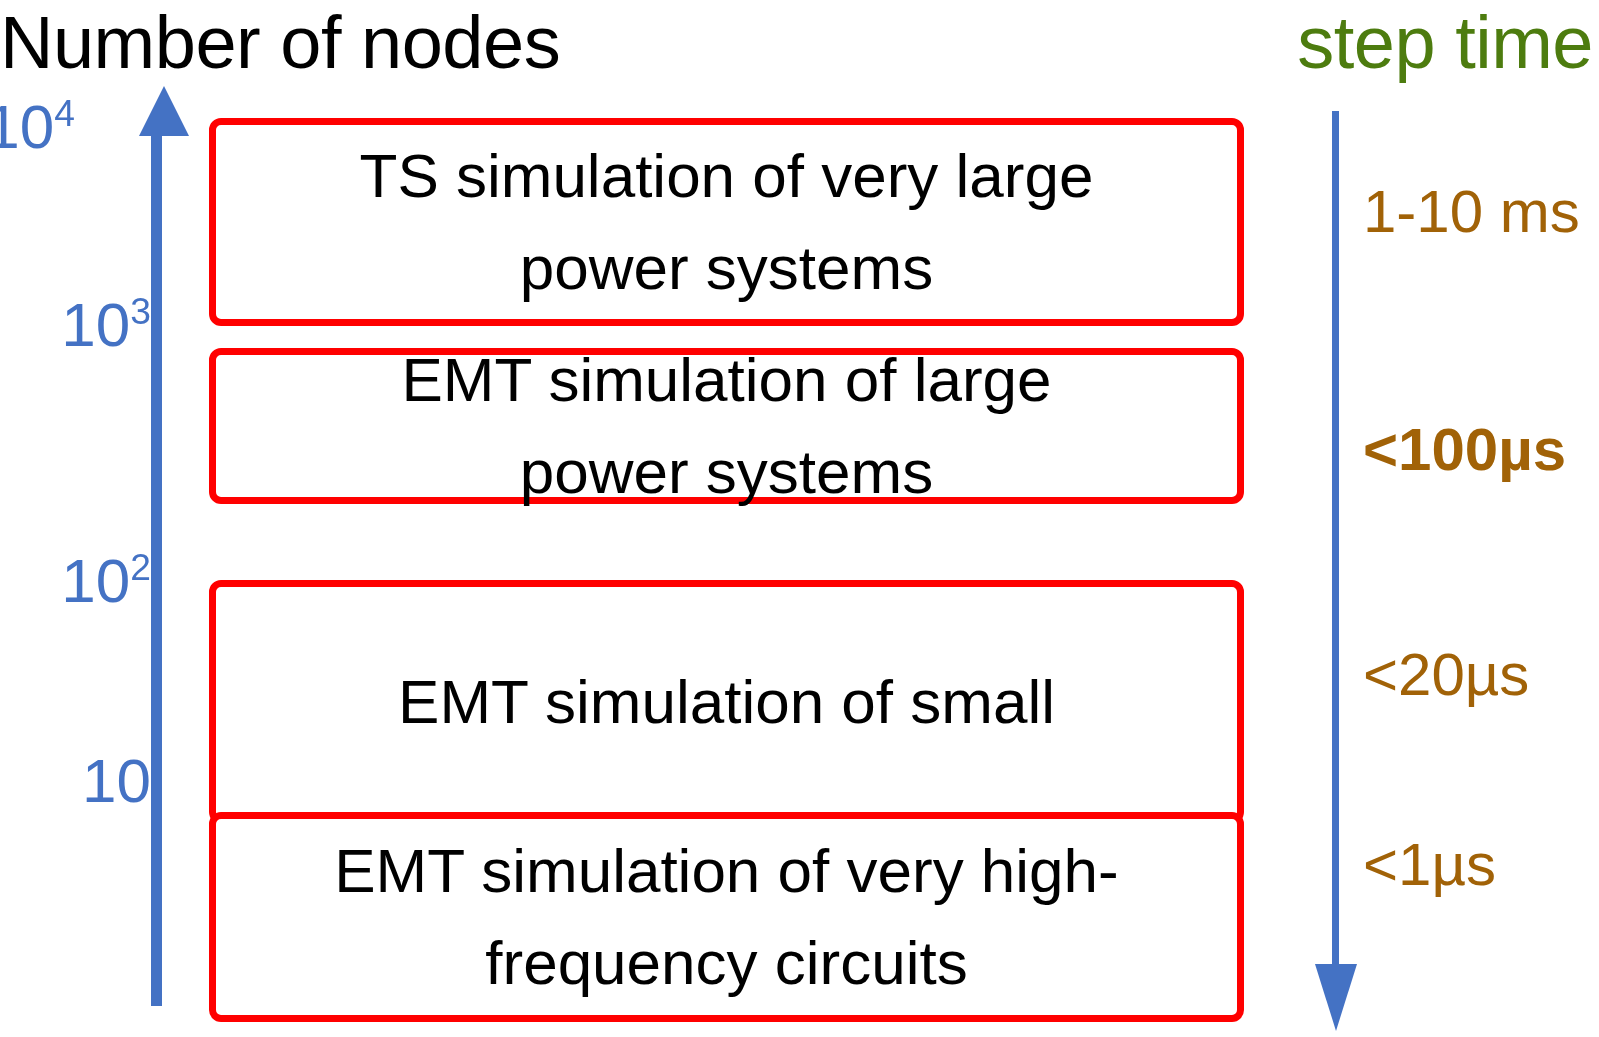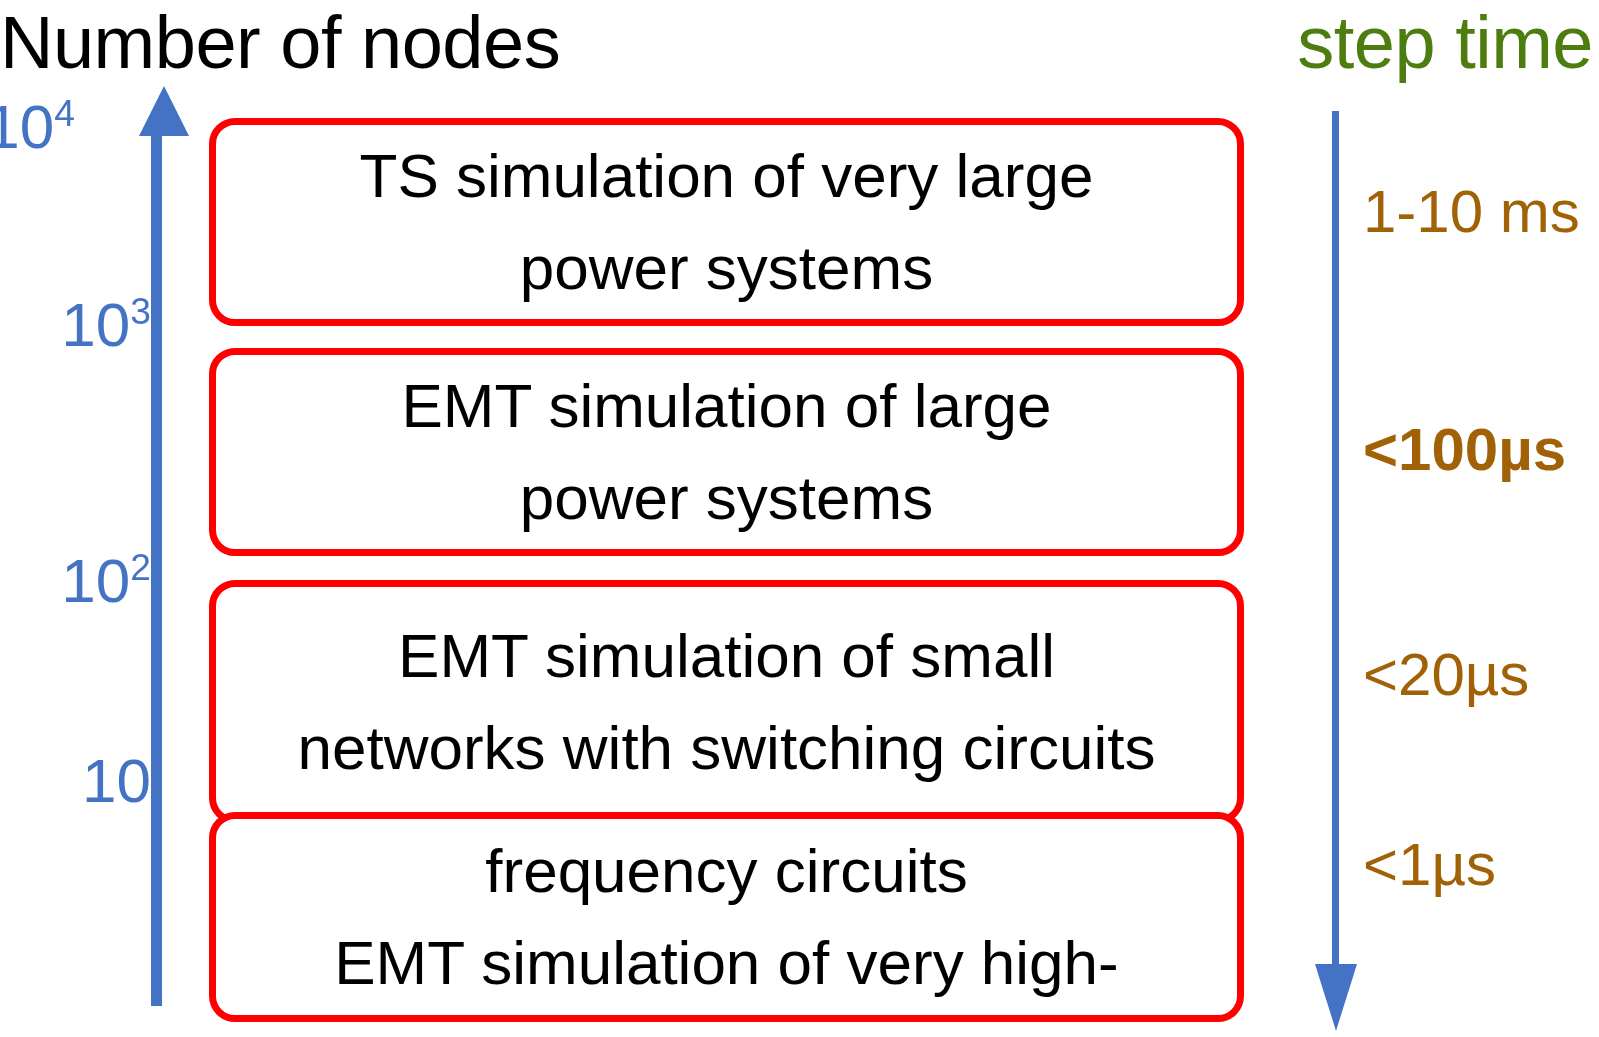--- a/index.html
+++ b/index.html
@@ -123,38 +123,38 @@
   .step-2  { top: 420px; font-weight: bold; }
   .step-3  { top: 645px; }
   .step-4  { top: 835px; }
 
   
   .box {
     position: absolute;
     left: 209px;
     width: 1035px;
     border: 7px solid #FF0000;
-    border-radius: 26px;
+    border-radius: 12px;
     background: #ffffff;
     box-sizing: border-box;
     display: flex;
     flex-direction: column;
     align-items: center;
     justify-content: center;
     padding: 4px 10px;
   }
   .box-text {
     color: #000000;
     font-size: 62px;
     line-height: 92px;
     text-align: center;
     white-space: nowrap;
   }
   .box1 { top: 118px;  height: 208px; }
-  .box2 { top: 348px;  height: 208px; }
+  .box2 { top: 348px;  height: 156px; }
   .box3 { top: 580px;  height: 244px; }
   .box4 { top: 812px;  height: 210px; }
 </style>
 </head>
 <body>
 
 <div class="title-left">Number of nodes</div>
 
 <div class="title-right">step time</div>
 
@@ -186,19 +186,18 @@
   <div class="box-text">power systems</div>
 </div>
 
 <div class="box box2">
   <div class="box-text">EMT simulation of large</div>
   <div class="box-text">power systems</div>
 </div>
 
 <div class="box box3">
   <div class="box-text">EMT simulation of small</div>
-  <div class="box-text">networks with switching circuits</div>
 </div>
 
 <div class="box box4">
+  <div class="box-text">EMT simulation of very high-</div>
   <div class="box-text">frequency circuits</div>
-  <div class="box-text">EMT simulation of very high-</div>
 </div>
 
 </body></html>

